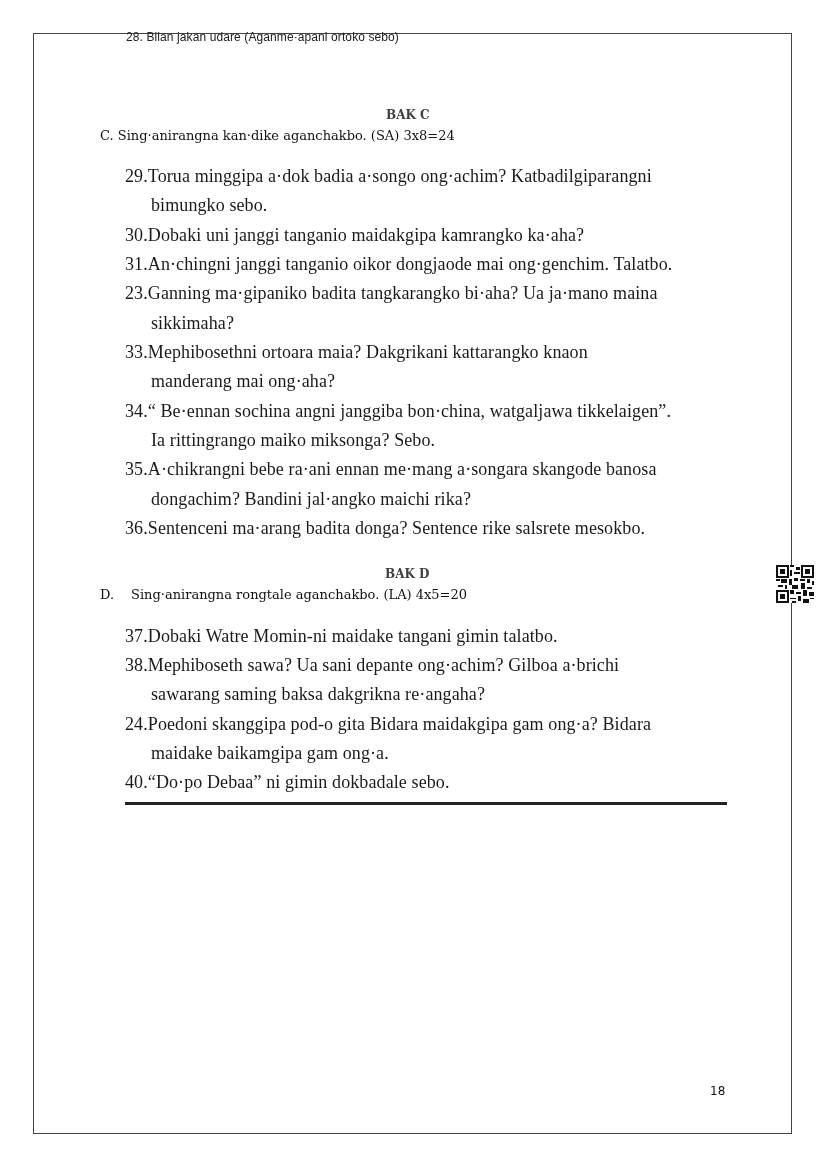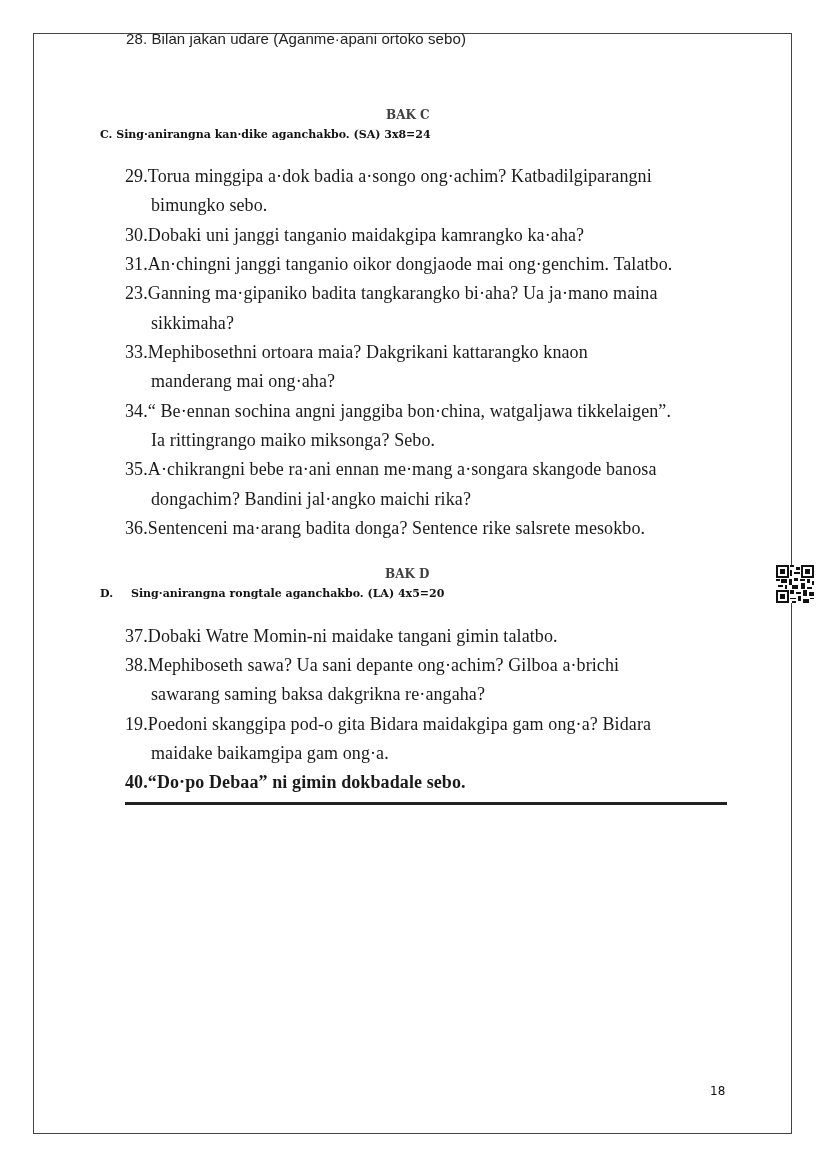--- a/index.html
+++ b/index.html
@@ -5,28 +5,28 @@
     html, body { margin: 0; padding: 0; background: #ffffff; }
     body { width: 827px; height: 1169px; position: relative; overflow: hidden; color: #111; }
     .frame {
       position: absolute; left: 33px; top: 33px; width: 759px; height: 1101px;
       border: 1px solid #444; box-sizing: border-box;
     }
     .line {
       position: absolute; font-family: "Liberation Serif", "DejaVu Serif", serif;
       font-size: 18px; white-space: nowrap; color: #1a1a1a; letter-spacing: 0.1px;
     }
-    .q28 { left: 126px; top: 30px; font-family: "Liberation Sans", sans-serif; font-size: 15px; color: #222; }
+    .q28 { left: 126px; top: 30px; font-family: "Liberation Sans", sans-serif; font-size: 12px; color: #222; }
     .bak {
       position: absolute; font-family: "DejaVu Serif", serif; font-weight: bold;
       font-size: 12px; color: #404040;
     }
     .sec {
-      position: absolute; font-family: "DejaVu Serif", serif; font-weight: bold;
-      font-size: 11px; white-space: nowrap; color: #111;
+      position: absolute; font-family: "DejaVu Serif", serif; font-weight: normal;
+      font-size: 13px; white-space: nowrap; color: #111;
     }
     .cont { left: 151px; }
     .rule {
       position: absolute; left: 125px; top: 802px; width: 602px; height: 3px; background: #222;
     }
     .pagenum {
       position: absolute; left: 710px; top: 1084px; font-family: "DejaVu Sans", sans-serif;
       font-size: 12px; color: #111;
     }
     .qr {
@@ -69,24 +69,24 @@
 <div class="bak" style="left:385px; top:567px;">BAK D</div>
 <div class="sec" style="left:100px; top:587px;">D.</div>
 <div class="sec" style="left:131px; top:587px;">Sing·anirangna rongtale aganchakbo. (LA) 4x5=20</div>
 
 <div>
   <div class="line" style="left:125px; top:626px;"><span>37.</span><span>Dobaki Watre Momin-ni maidake tangani gimin talatbo.</span></div>
 
   <div class="line" style="left:125px; top:655px;"><span>38.</span><span>Mephiboseth sawa? Ua sani depante ong·achim? Gilboa a·brichi</span></div>
   <div class="line cont" style="top:684px;">sawarang saming baksa dakgrikna re·angaha?</div>
 
-  <div class="line" style="left:125px; top:714px;"><span>19.</span><span>Poedoni skanggipa pod-o gita Bidara maidakgipa gam ong·a? Bidara</span></div>
+  <div class="line" style="left:125px; top:714px;"><span>24.</span><span>Poedoni skanggipa pod-o gita Bidara maidakgipa gam ong·a? Bidara</span></div>
   <div class="line cont" style="top:743px;">maidake baikamgipa gam ong·a.</div>
 
-  <div class="line" style="left:125px; top:772px;font-weight:bold;"><span>40.</span><span>“Do·po Debaa” ni gimin dokbadale sebo.</span></div>
+  <div class="line" style="left:125px; top:772px;"><span>40.</span><span>“Do·po Debaa” ni gimin dokbadale sebo.</span></div>
 </div>
 
 <div class="rule"></div>
 
 <svg class="qr" viewBox="0 0 21 21" shape-rendering="crispEdges">
   <rect x="0" y="0" width="21" height="21" fill="#fff"></rect>
   <g fill="#111">
     <rect x="0" y="0" width="7" height="1"></rect>
       <rect x="0" y="6" width="7" height="1"></rect>
       <rect x="0" y="0" width="1" height="7"></rect>

